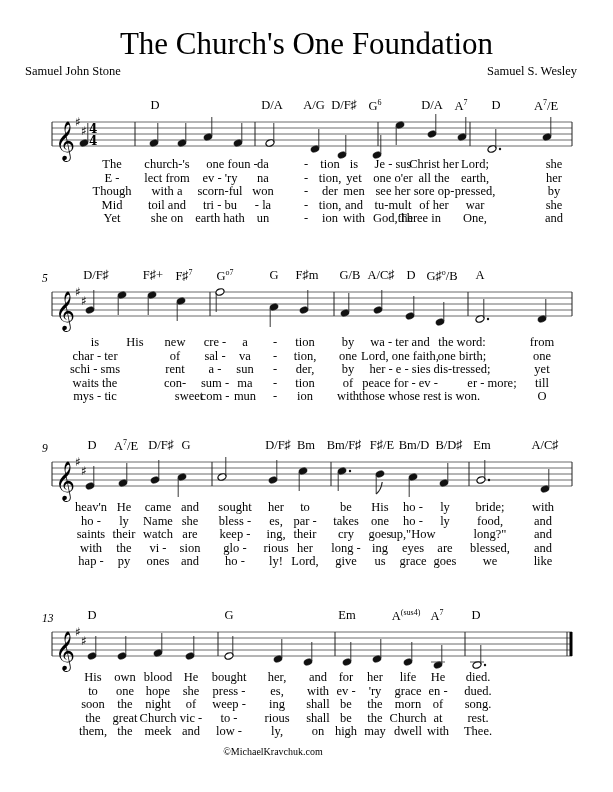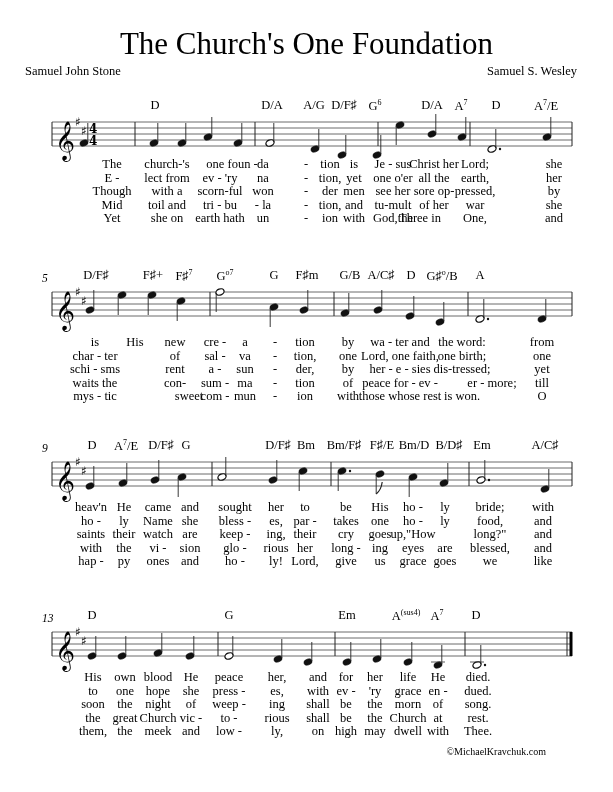--- a/index.html
+++ b/index.html
@@ -9,21 +9,21 @@
            font-size: 31px; line-height: 36px; }
   .lyricist { position: absolute; left: 25px; top: 64px; font-size: 12.5px; }
   .composer { position: absolute; right: 128px; top: 64px; font-size: 12.5px; }
   .composer { right: auto; left: 487px; }
   .system { position: absolute; left: 0; width: 613px; }
   .system svg { position: absolute; left: 0; top: 0; overflow: visible; }
   .chord { position: absolute; font-size: 12.5px; white-space: nowrap; transform: translateX(-50%); }
   .chord sup { font-size: 8px; vertical-align: 5px; }
   .mnum { position: absolute; left: 42px; font-size: 11.5px; font-style: italic; }
   .lyric { position: absolute; font-size: 12.5px; white-space: nowrap; transform: translateX(-50%); }
-  .footer { position: absolute; left: 0; width: 546px; top: 746px; text-align: right; font-size: 10px; }
+  .footer { position: absolute; left: 0; width: 546px; top: 746px; text-align: center; font-size: 10px; }
 </style>
 </head>
 <body>
 
 <div class="title">The Church's One Foundation</div>
 <div class="lyricist">Samuel John Stone</div>
 <div class="composer">Samuel S. Wesley</div>
 
 <div id="score">
     <div class="system" style="top: 100px;">
@@ -521,21 +521,21 @@
       <div class="chord" style="left: 92px; top: -2px;">D</div>
       <div class="chord" style="left: 229px; top: -2px;">G</div>
       <div class="chord" style="left: 347px; top: -2px;">Em</div>
       <div class="chord" style="left: 406px; top: -2px;">A<sup>(sus4)</sup></div>
       <div class="chord" style="left: 437px; top: -2px;">A<sup>7</sup></div>
       <div class="chord" style="left: 476px; top: -2px;">D</div>
       <div class="lyric" style="left: 93px; top: 60px;">His</div>
       <div class="lyric" style="left: 125px; top: 60px;">own</div>
       <div class="lyric" style="left: 158px; top: 60px;">blood</div>
       <div class="lyric" style="left: 191px; top: 60px;">He</div>
-      <div class="lyric" style="left: 229px; top: 60px;">peace</div>
+      <div class="lyric" style="left: 229px; top: 60px;">bought</div>
       <div class="lyric" style="left: 277px; top: 60px;">her,</div>
       <div class="lyric" style="left: 318px; top: 60px;">and</div>
       <div class="lyric" style="left: 346px; top: 60px;">for</div>
       <div class="lyric" style="left: 375px; top: 60px;">her</div>
       <div class="lyric" style="left: 408px; top: 60px;">life</div>
       <div class="lyric" style="left: 438px; top: 60px;">He</div>
       <div class="lyric" style="left: 478px; top: 60px;">died.</div>
       <div class="lyric" style="left: 93px; top: 73.6px;">to</div>
       <div class="lyric" style="left: 125px; top: 73.6px;">one</div>
       <div class="lyric" style="left: 158px; top: 73.6px;">hope</div>

